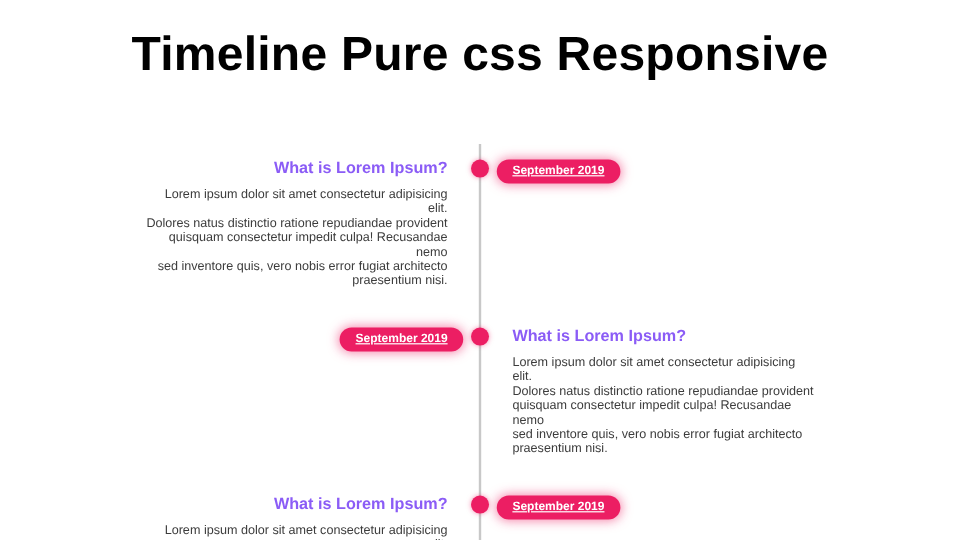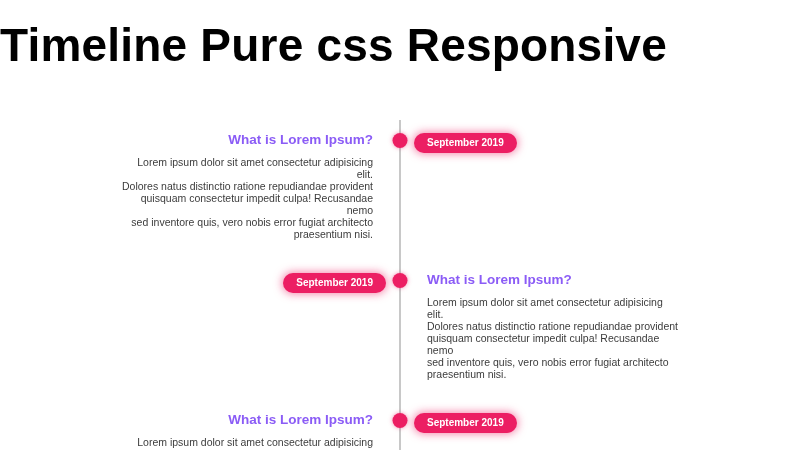--- a/index.html
+++ b/index.html
@@ -9,22 +9,22 @@
     width: 800px;
     height: 450px;
     overflow: hidden;
     background: #ffffff;
     font-family: "Liberation Sans", sans-serif;
   }
   body { display: flex; flex-direction: column; }
 
   h1.page-title {
     margin: 24px 0 0;
-    text-align: left;
-    font-size: 46px;
+    text-align: center;
+    font-size: 40px;
     line-height: 42px;
     font-weight: 700;
     color: #000000;
     letter-spacing: 0.2px;
   }
 
   .timeline {
     position: relative;
     width: 556px;
     margin: 54px auto 0;
@@ -76,20 +76,21 @@
     display: inline-block;
     background: #ec1e63;
     color: #ffffff;
     font-size: 10px;
     font-weight: 700;
     line-height: 12px;
     padding: 4px 13px;
     border-radius: 12px;
     box-shadow: 0 0 9px 1px rgba(236, 30, 99, 0.55);
     white-space: nowrap;
+    text-decoration: underline;
   }
 
   .dot {
     position: absolute;
     left: 50%;
     top: 1px;
     width: 15px;
     height: 15px;
     border-radius: 50%;
     background: #ec1e63;

